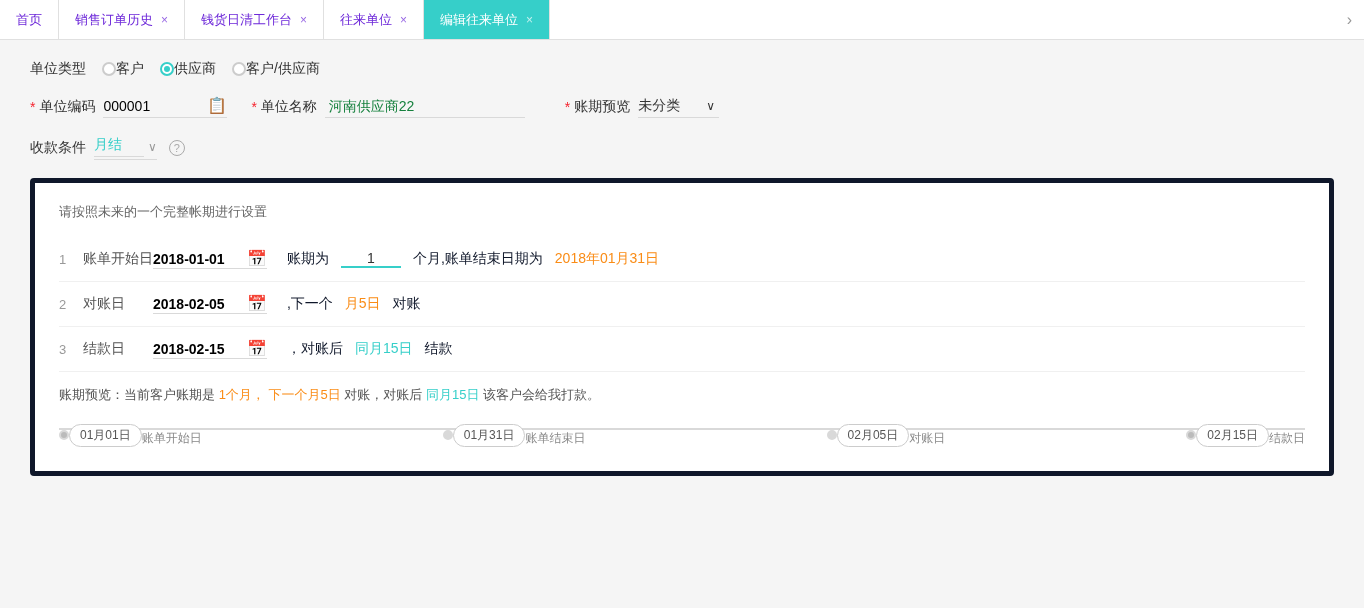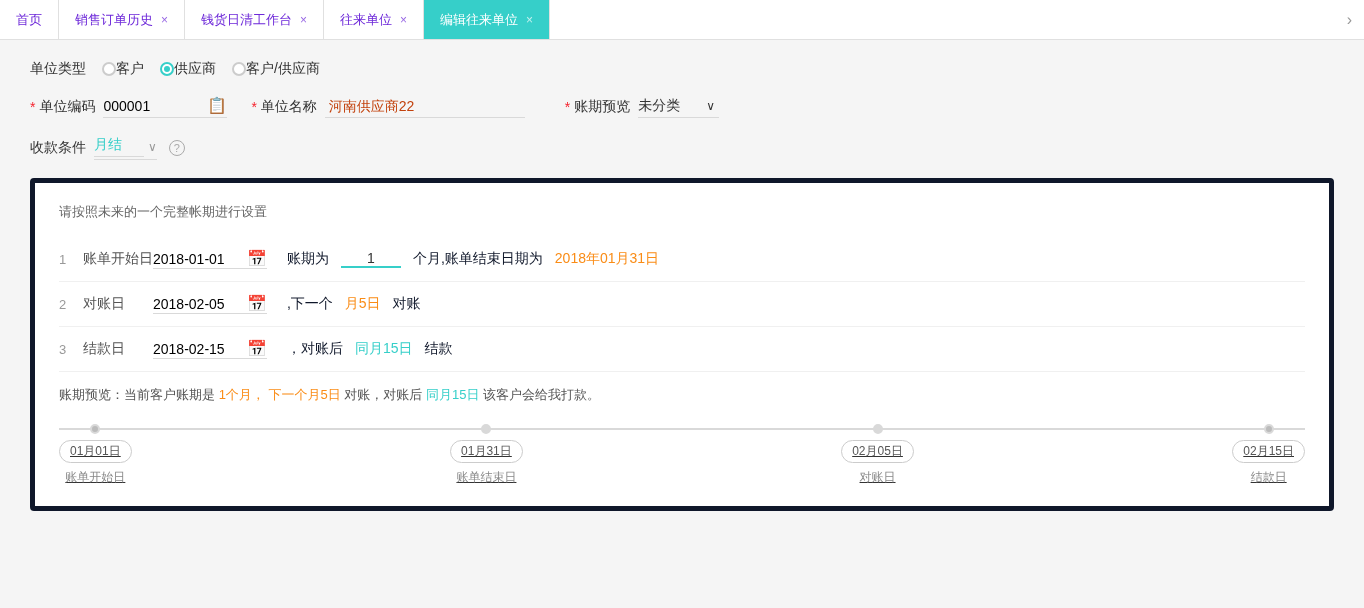--- a/index.html
+++ b/index.html
@@ -80,21 +80,21 @@
       border-radius: 50%; background: #36cfc9;
     }
 
     
     .form-input {
       border: none;
       border-bottom: 1px solid #d9d9d9;
       outline: none;
       padding: 2px 4px;
       font-size: 14px;
-      color: #c2410c;
+      color: #15803d;
       background: transparent;
       width: 140px;
     }
     .form-input-wide { width: 200px; }
 
     .input-with-icon {
       display: flex; align-items: center;
       border-bottom: 1px solid #d9d9d9;
       padding-bottom: 2px;
     }
@@ -152,21 +152,21 @@
       width: 24px; color: #999; font-size: 13px; flex-shrink: 0;
     }
     .row-field-label {
       width: 70px; color: #555; flex-shrink: 0;
     }
     .row-date-input {
       display: flex; align-items: center;
       border-bottom: 1px solid #d9d9d9; margin-right: 8px;
     }
     .row-date-input input {
-      border: none; outline: none; width: 90px; font-size: 14px; background: transparent;
+      border: none; outline: none; width: 90px; font-size: 14px; background: transparent; font-weight: bold;
     }
     .row-text { color: #0f172a; margin: 0 12px; }
     .period-input {
       border: none; border-bottom: 2px solid #36cfc9; outline: none;
       width: 60px; font-size: 14px; text-align: center; color: #333;
     }
     .highlight-orange { color: #fa8c16; }
     .highlight-teal { color: #36cfc9; }
 
     
@@ -183,21 +183,21 @@
     .timeline-line {
       position: absolute;
       top: 14px; left: 0; right: 0;
       height: 2px; background: #d9d9d9;
     }
     .timeline-nodes {
       display: flex; align-items: flex-start; justify-content: space-between;
       width: 100%; position: relative; z-index: 1;
     }
     .timeline-node {
-      display: flex; flex-direction: column; align-items: center; text-decoration: underline;
+      display: flex; flex-direction: row; align-items: center;
     }
     .node-dot {
       width: 10px; height: 10px; border-radius: 50%;
       background: #d9d9d9; border: 2px solid #d9d9d9;
       margin-bottom: 6px;
     }
     .node-dot.first, .node-dot.last { background: #bbb; }
     .node-date {
       background: #fff; border: 1px solid #ccc; border-radius: 12px;
       padding: 2px 10px; font-size: 12px; color: #555;

